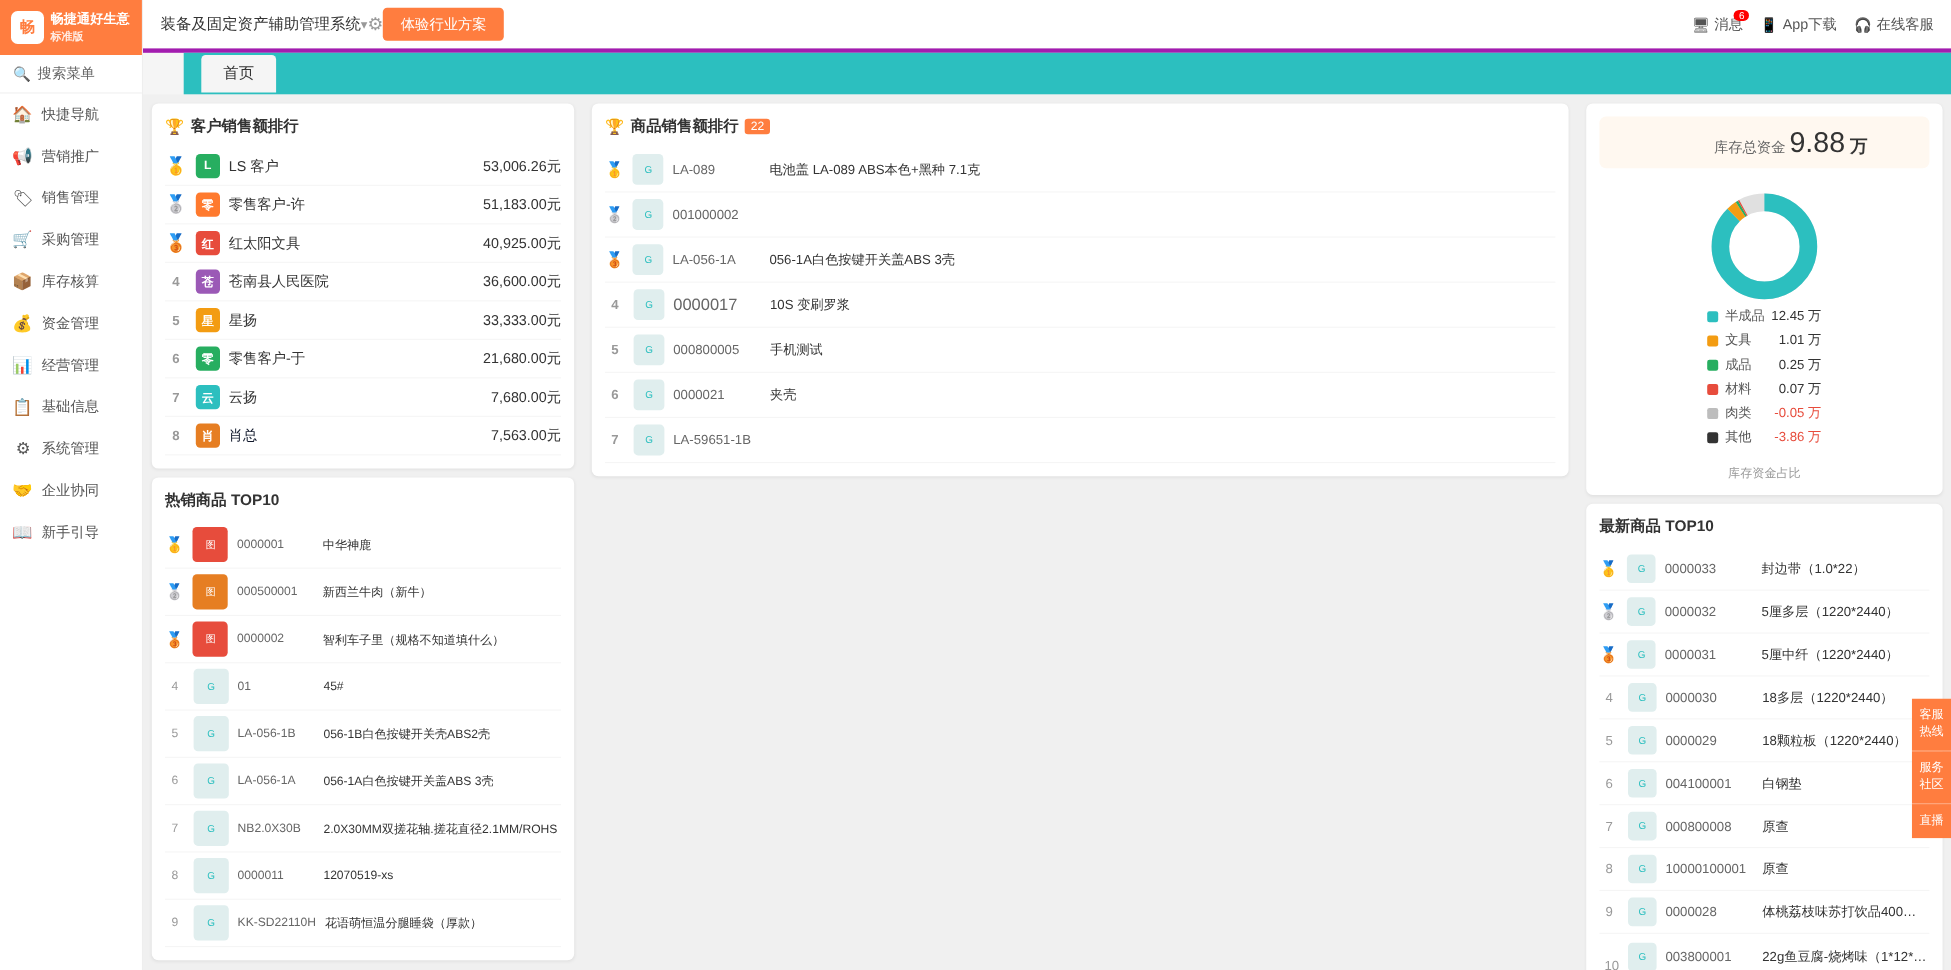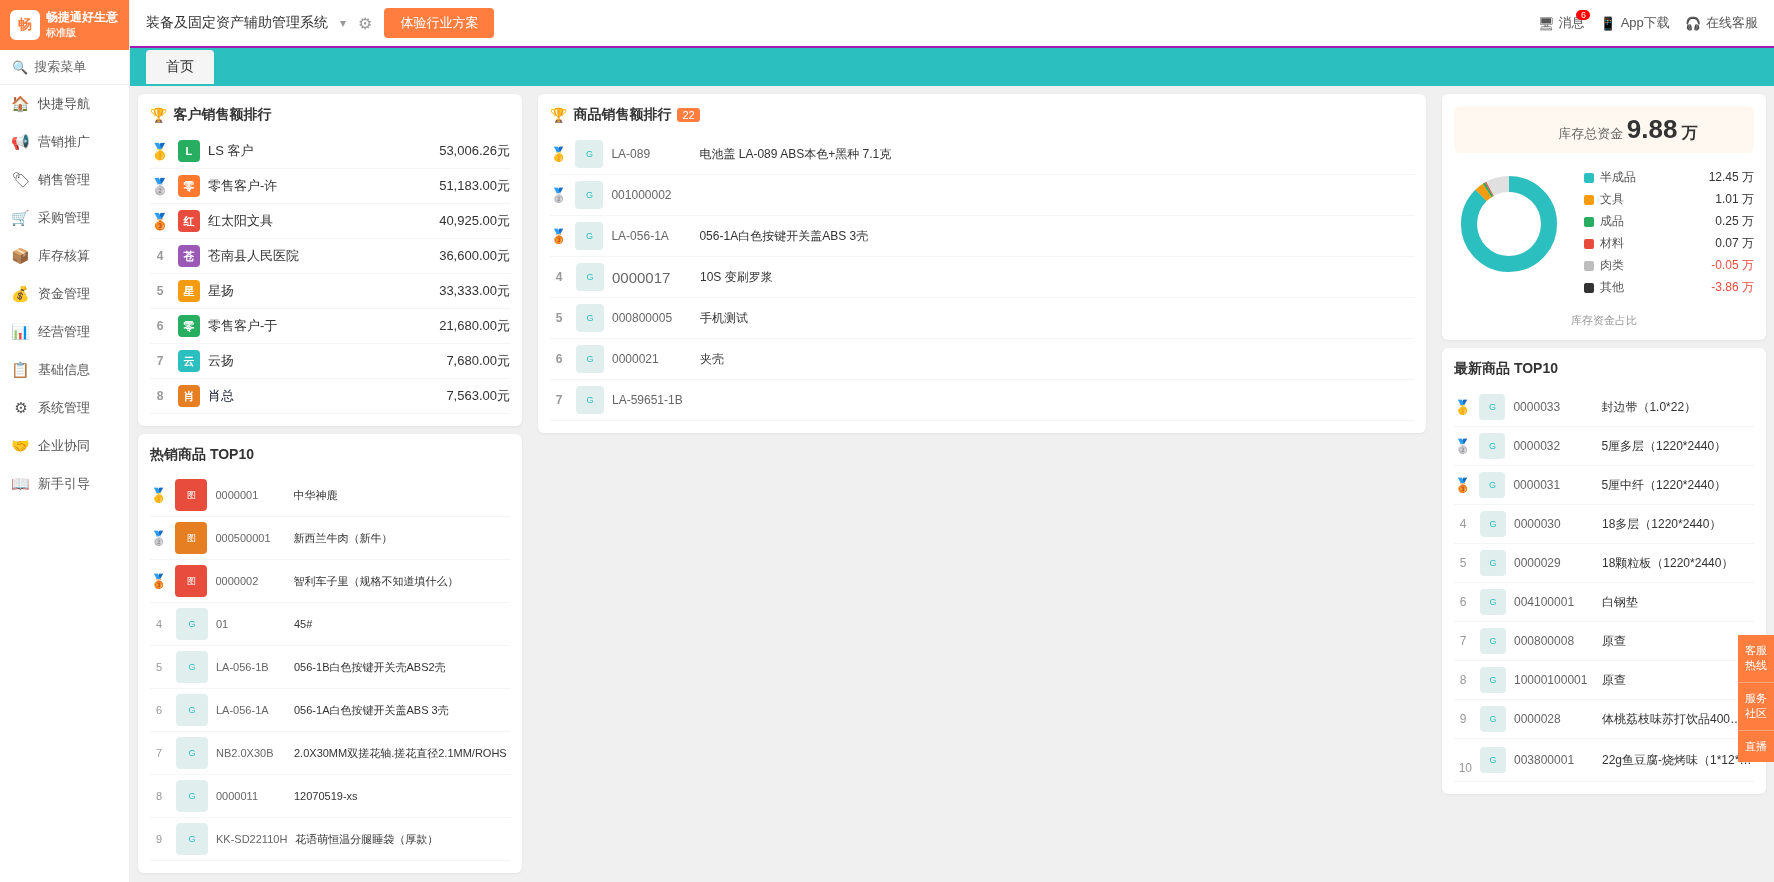--- a/index.html
+++ b/index.html
@@ -55,26 +55,25 @@
       color: #555;
       font-size: 13px;
       transition: background 0.2s;
     }
     .sidebar-icon { width: 18px; height: 18px; display: flex; align-items: center; justify-content: center; font-size: 15px; }
 
     
     .main-area { flex: 1; display: flex; flex-direction: column; overflow: hidden; }
     .topbar {
       background: #fff;
-      border-bottom: 2px solid #a21caf;
+      border-bottom: 4px solid #a21caf;
       display: flex;
       align-items: center;
       padding: 0 16px;
       height: 48px;
-      gap: 12px;
     }
     .topbar-system-name {
       font-size: 14px;
       color: #333;
       display: flex;
       align-items: center;
       gap: 6px;
     }
     .topbar-chevron { color: #999; font-size: 12px; }
     .topbar-gear { color: #999; font-size: 16px; cursor: pointer; }
@@ -114,20 +113,21 @@
       text-align: center;
     }
 
     
     .nav-tabs {
       background: #2cbfbf;
       display: flex;
       align-items: center;
       padding: 0 16px;
       height: 38px;
+      margin-left: 37px;
     }
     .nav-tab {
       padding: 8px 20px;
       color: #fff;
       font-size: 14px;
       cursor: pointer;
       border-radius: 4px 4px 0 0;
     }
     .nav-tab.active { background: #f5f5f5; color: #333; }
 
@@ -187,23 +187,24 @@
       background: #fff8f0;
       border-radius: 6px;
       margin-bottom: 8px;
     }
     .inventory-total-label { font-size: 13px; color: #666; margin-left: 48px; }
     .inventory-total-value { font-size: 26px; font-weight: bold; color: #333; }
 
     
     .donut-area {
       display: flex;
-      align-items: flex-start;
-      gap: 20px;
+      align-items: center;
+      gap: 0;
       padding: 8px 0;
+      flex-direction: column;
     }
     .donut-svg { width: 110px; height: 110px; flex-shrink: 0; }
     .legend-list { flex: 1; }
     .legend-item {
       display: flex;
       align-items: center;
       gap: 6px;
       margin-bottom: 5px;
       font-size: 12px;
     }
@@ -499,21 +500,21 @@
   </div>
           </div>
       </div>
     </div>
 
     <div class="right-panel">
 
       <div class="card">
         <div class="inventory-total">
           <span class="inventory-total-label">库存总资金</span>
-          <span class="inventory-total-value"><span style="font-size:26px;font-weight:bold;color:#333;">9.88</span><span style="font-size:16px;color:#333;"> 万</span></span>
+          <span class="inventory-total-value"><span style="font-size:26px;font-weight:normal;color:#333;">9.88</span><span style="font-size:16px;color:#333;"> 万</span></span>
         </div>
         <div class="donut-area">
           <svg class="donut-svg" viewBox="0 0 110 110">
 
             <circle cx="55" cy="55" r="40" fill="none" stroke="#e0e0e0" stroke-width="16"></circle>
 
             <circle cx="55" cy="55" r="40" fill="none" stroke="#2cbfbf" stroke-width="16" stroke-dasharray="220 31.4" stroke-dashoffset="0" transform="rotate(-90 55 55)"></circle>
 
             <circle cx="55" cy="55" r="40" fill="none" stroke="#f39c12" stroke-width="16" stroke-dasharray="8 243" stroke-dashoffset="-220" transform="rotate(-90 55 55)"></circle>
 

